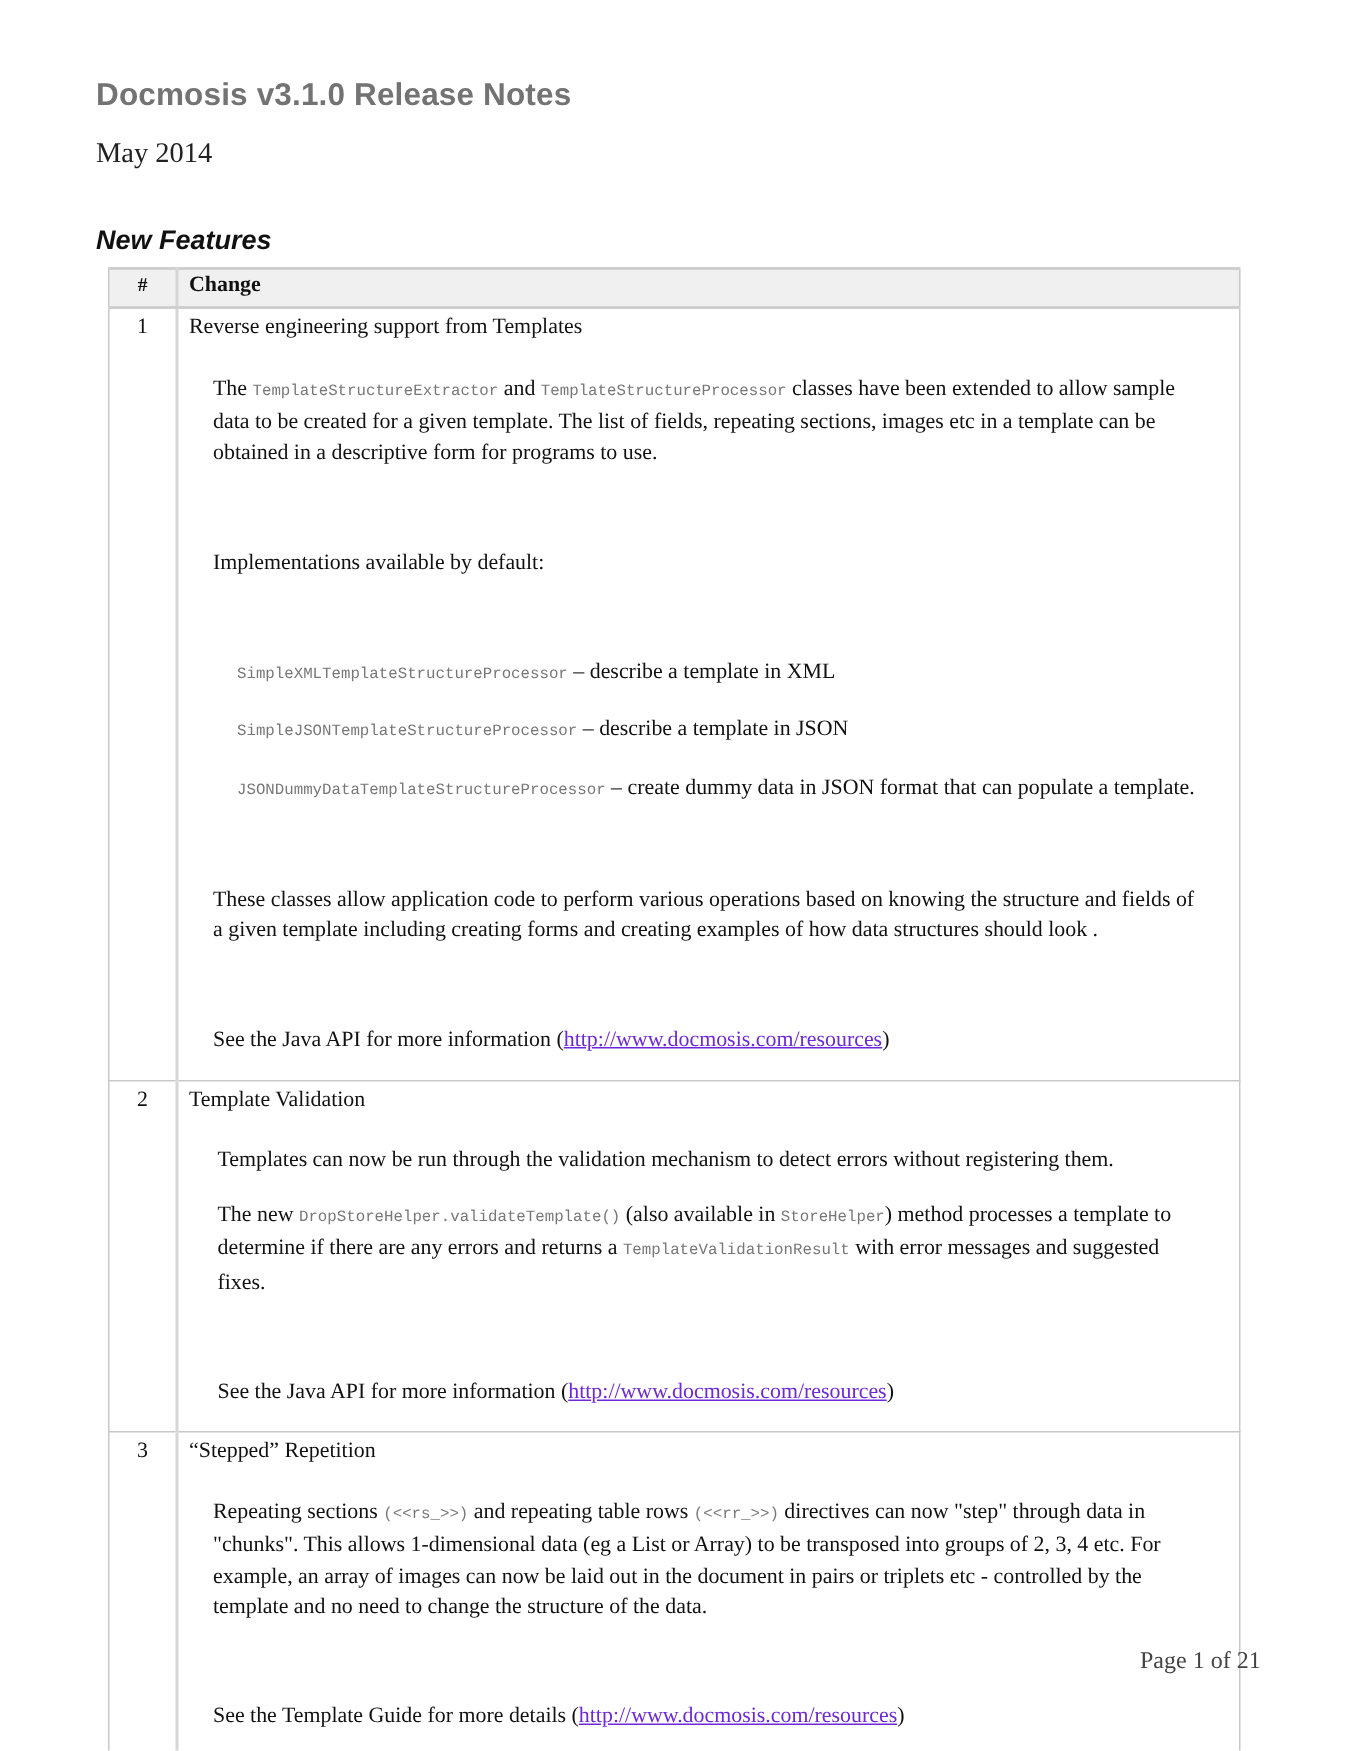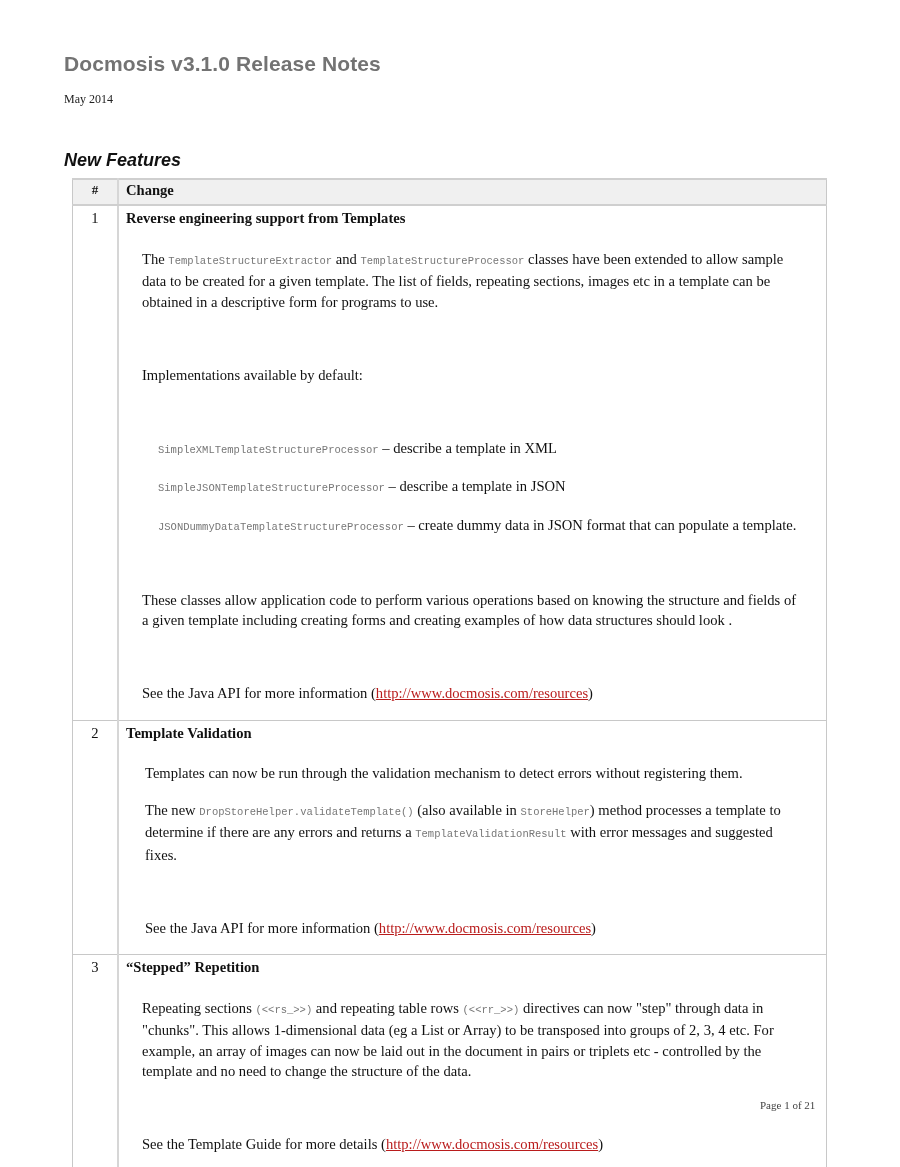--- a/index.html
+++ b/index.html
@@ -1,40 +1,40 @@
 <!DOCTYPE html>
 <html><head>
 <meta charset="utf-8">
 <style>
   html, body { margin: 0; padding: 0; background: #ffffff; }
   body { width: 900px; height: 1167px; position: relative; overflow: hidden;
          font-family: "Liberation Serif", serif; color: #111; }
   .title { position: absolute; left: 64px; top: 52px; font-family: "Liberation Sans", sans-serif;
            font-weight: bold; font-size: 21px; letter-spacing: 0.1px; color: #737373; }
-  .date { position: absolute; left: 64px; top: 92px; font-size: 12px; color: #222; }
+  .date { position: absolute; left: 64px; top: 92px; font-size: 19px; color: #222; }
   .section { position: absolute; left: 64px; top: 150px; font-family: "Liberation Sans", sans-serif;
              font-weight: bold; font-style: italic; font-size: 18px; color: #111; }
   table.notes { position: absolute; left: 72px; top: 178px; width: 755px; border-collapse: collapse;
                 font-size: 14.6px; line-height: 20.5px; }
   table.notes th, table.notes td { border: 1px solid #c8c8c8; vertical-align: top; padding: 0; }
   table.notes th { background: #f0f0f0; font-weight: bold; text-align: left; height: 24px;
                    border-top: 2px solid #cfcfcf; border-bottom: 2px solid #cfcfcf; }
   table.notes th.num { width: 44px; text-align: center; font-size: 13px; }
   td.num { text-align: center; padding-top: 2px !important; }
   th.chg { padding-left: 7px !important; margin-left: 17px; }
   td.body { padding: 2px 10px 0 7px !important; }
   td.num, th.num { border-right: 2px solid #d6d6d6 !important; }
-  .hdr { font-weight: bold; margin-bottom: 20px; }
+  .hdr { font-weight: normal; margin-bottom: 20px; }
   p { margin: 16px; }
   .gap { height: 20.5px; }
   code { font-family: "Liberation Mono", monospace; font-size: 10.5px; color: #777; }
   .indent { padding-left: 16px; }
   .indent2 { padding-left: 3px; }
-  a { color: #b91c1c; text-decoration: underline; }
-  .footer { position: absolute; left: 760px; top: 1099px; font-size: 11px; color: #444; }
+  a { color: #6d28d9; text-decoration: underline; }
+  .footer { position: absolute; left: 760px; top: 1099px; font-size: 16px; color: #444; }
 </style>
 </head>
 <body>
 
 <div class="title">Docmosis v3.1.0 Release Notes</div>
 <div class="date">May 2014</div>
 <div class="section">New Features</div>
 
 <table class="notes">
   <tbody>

